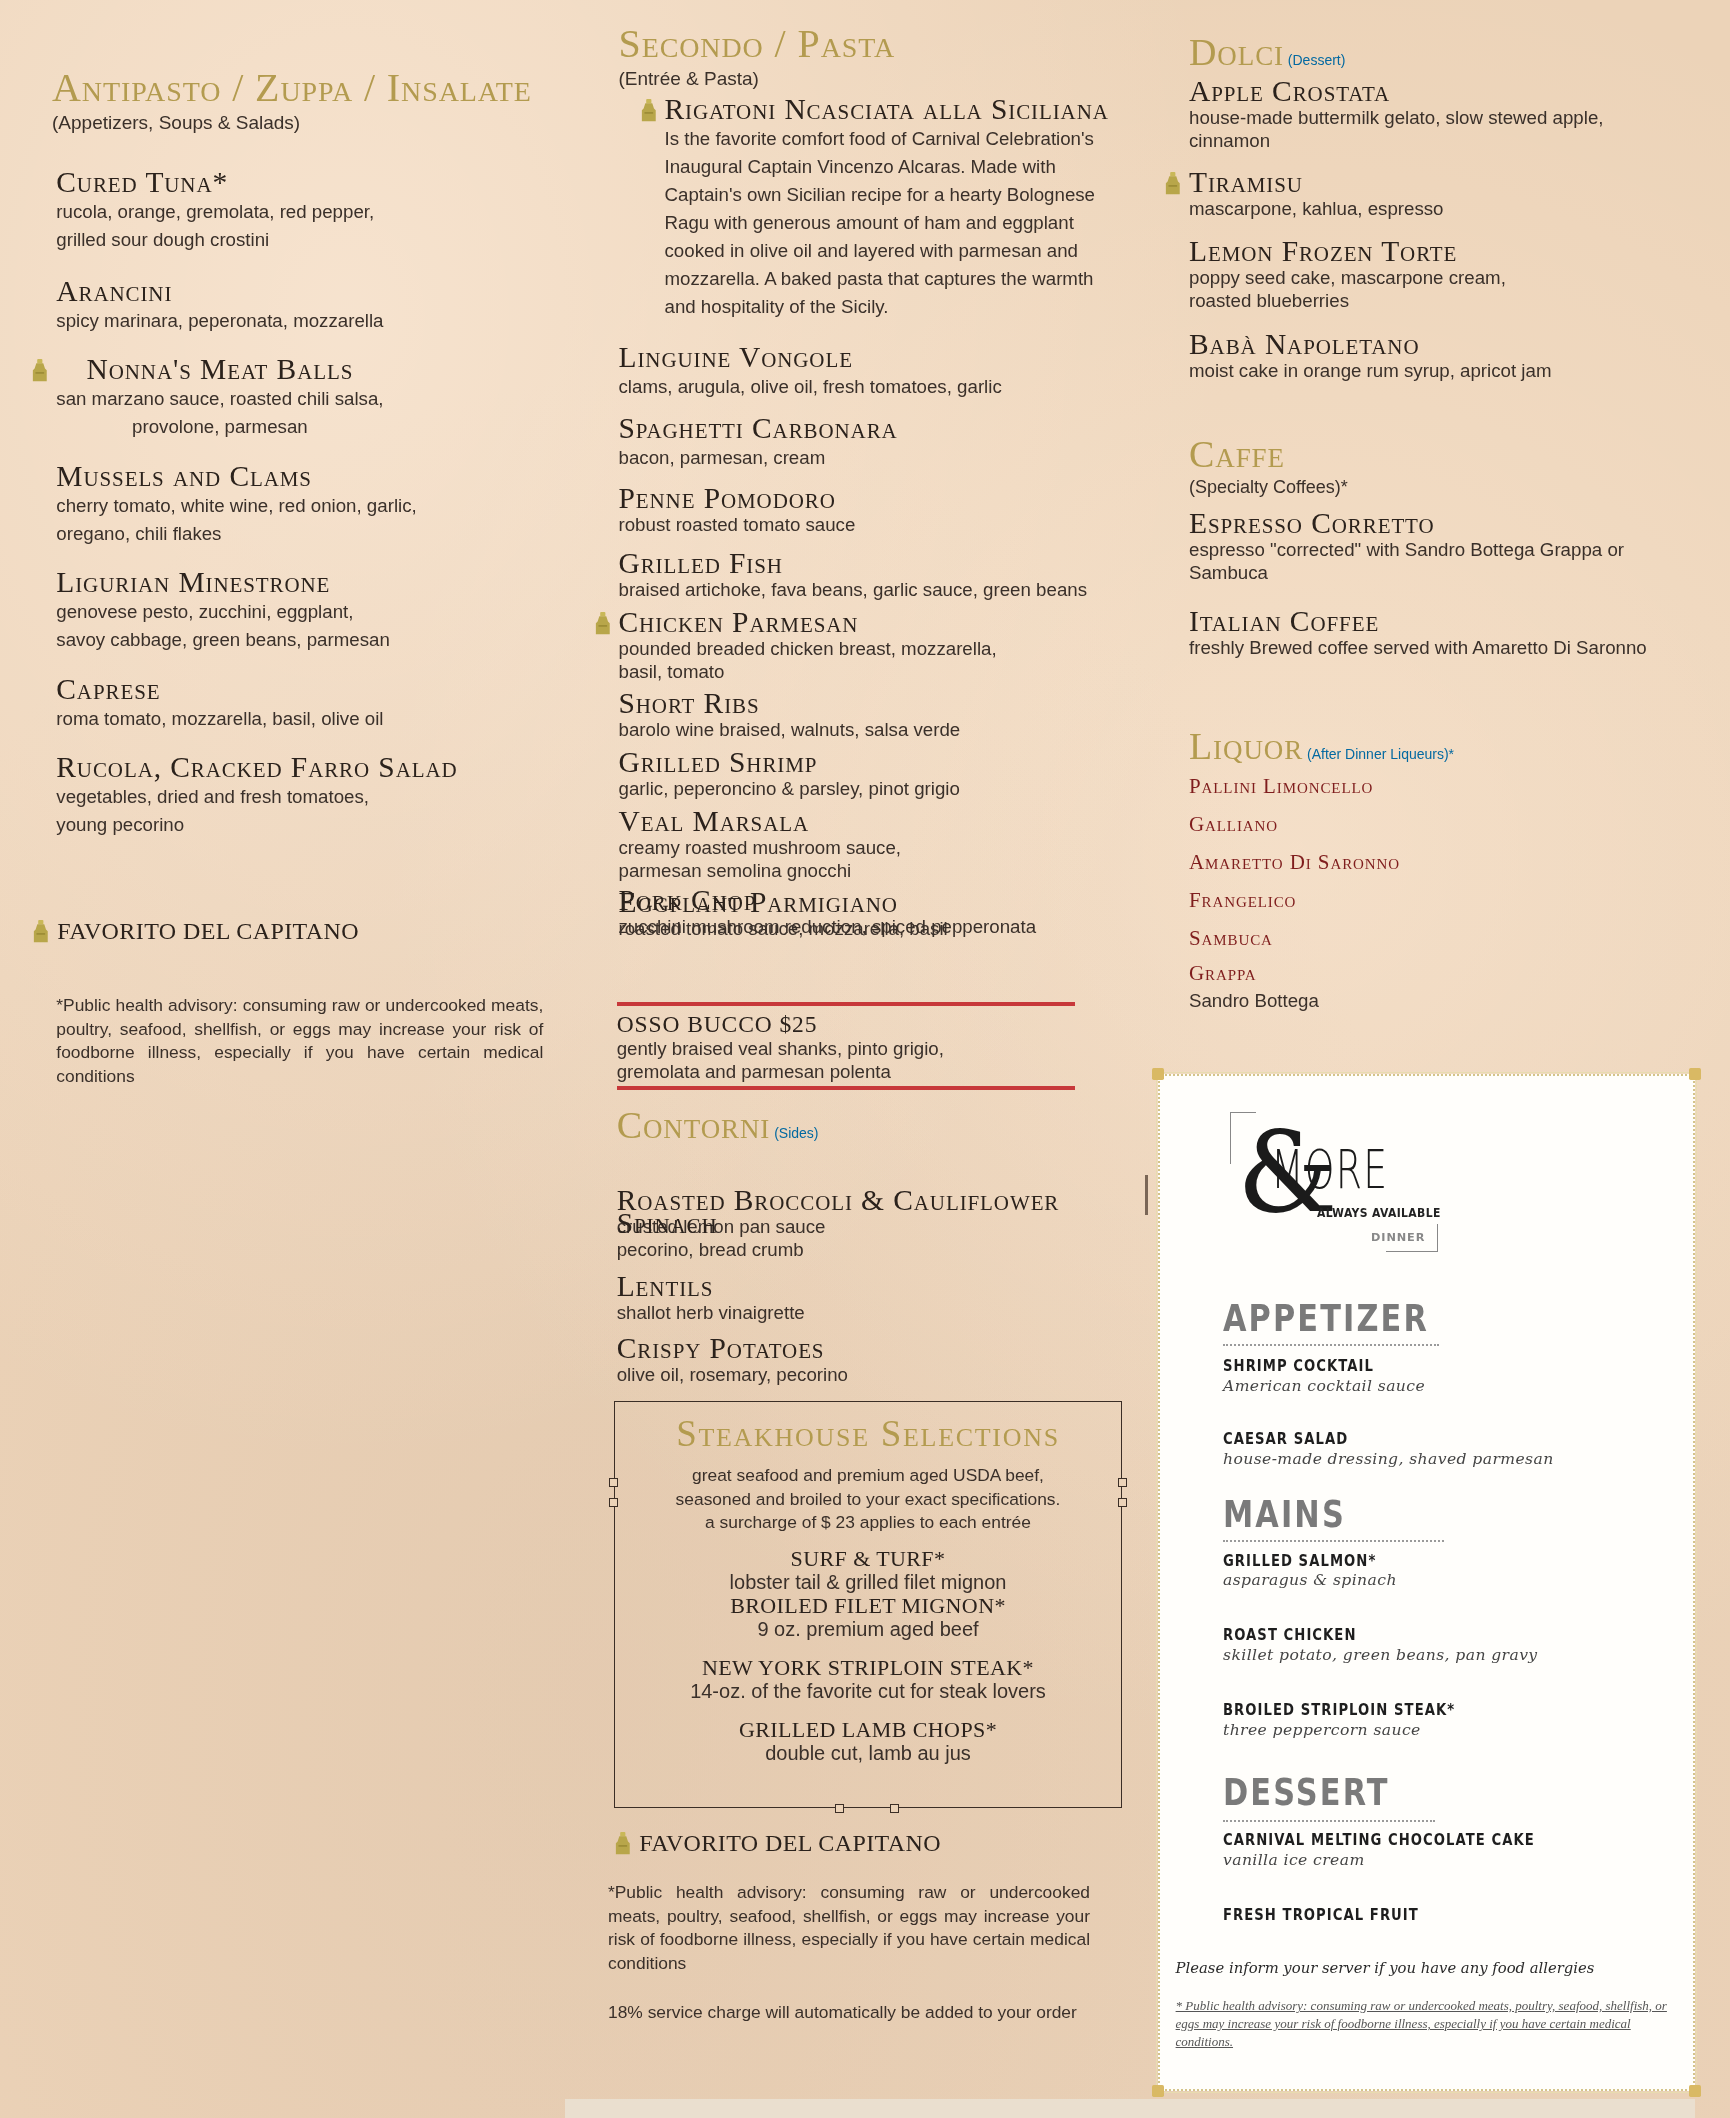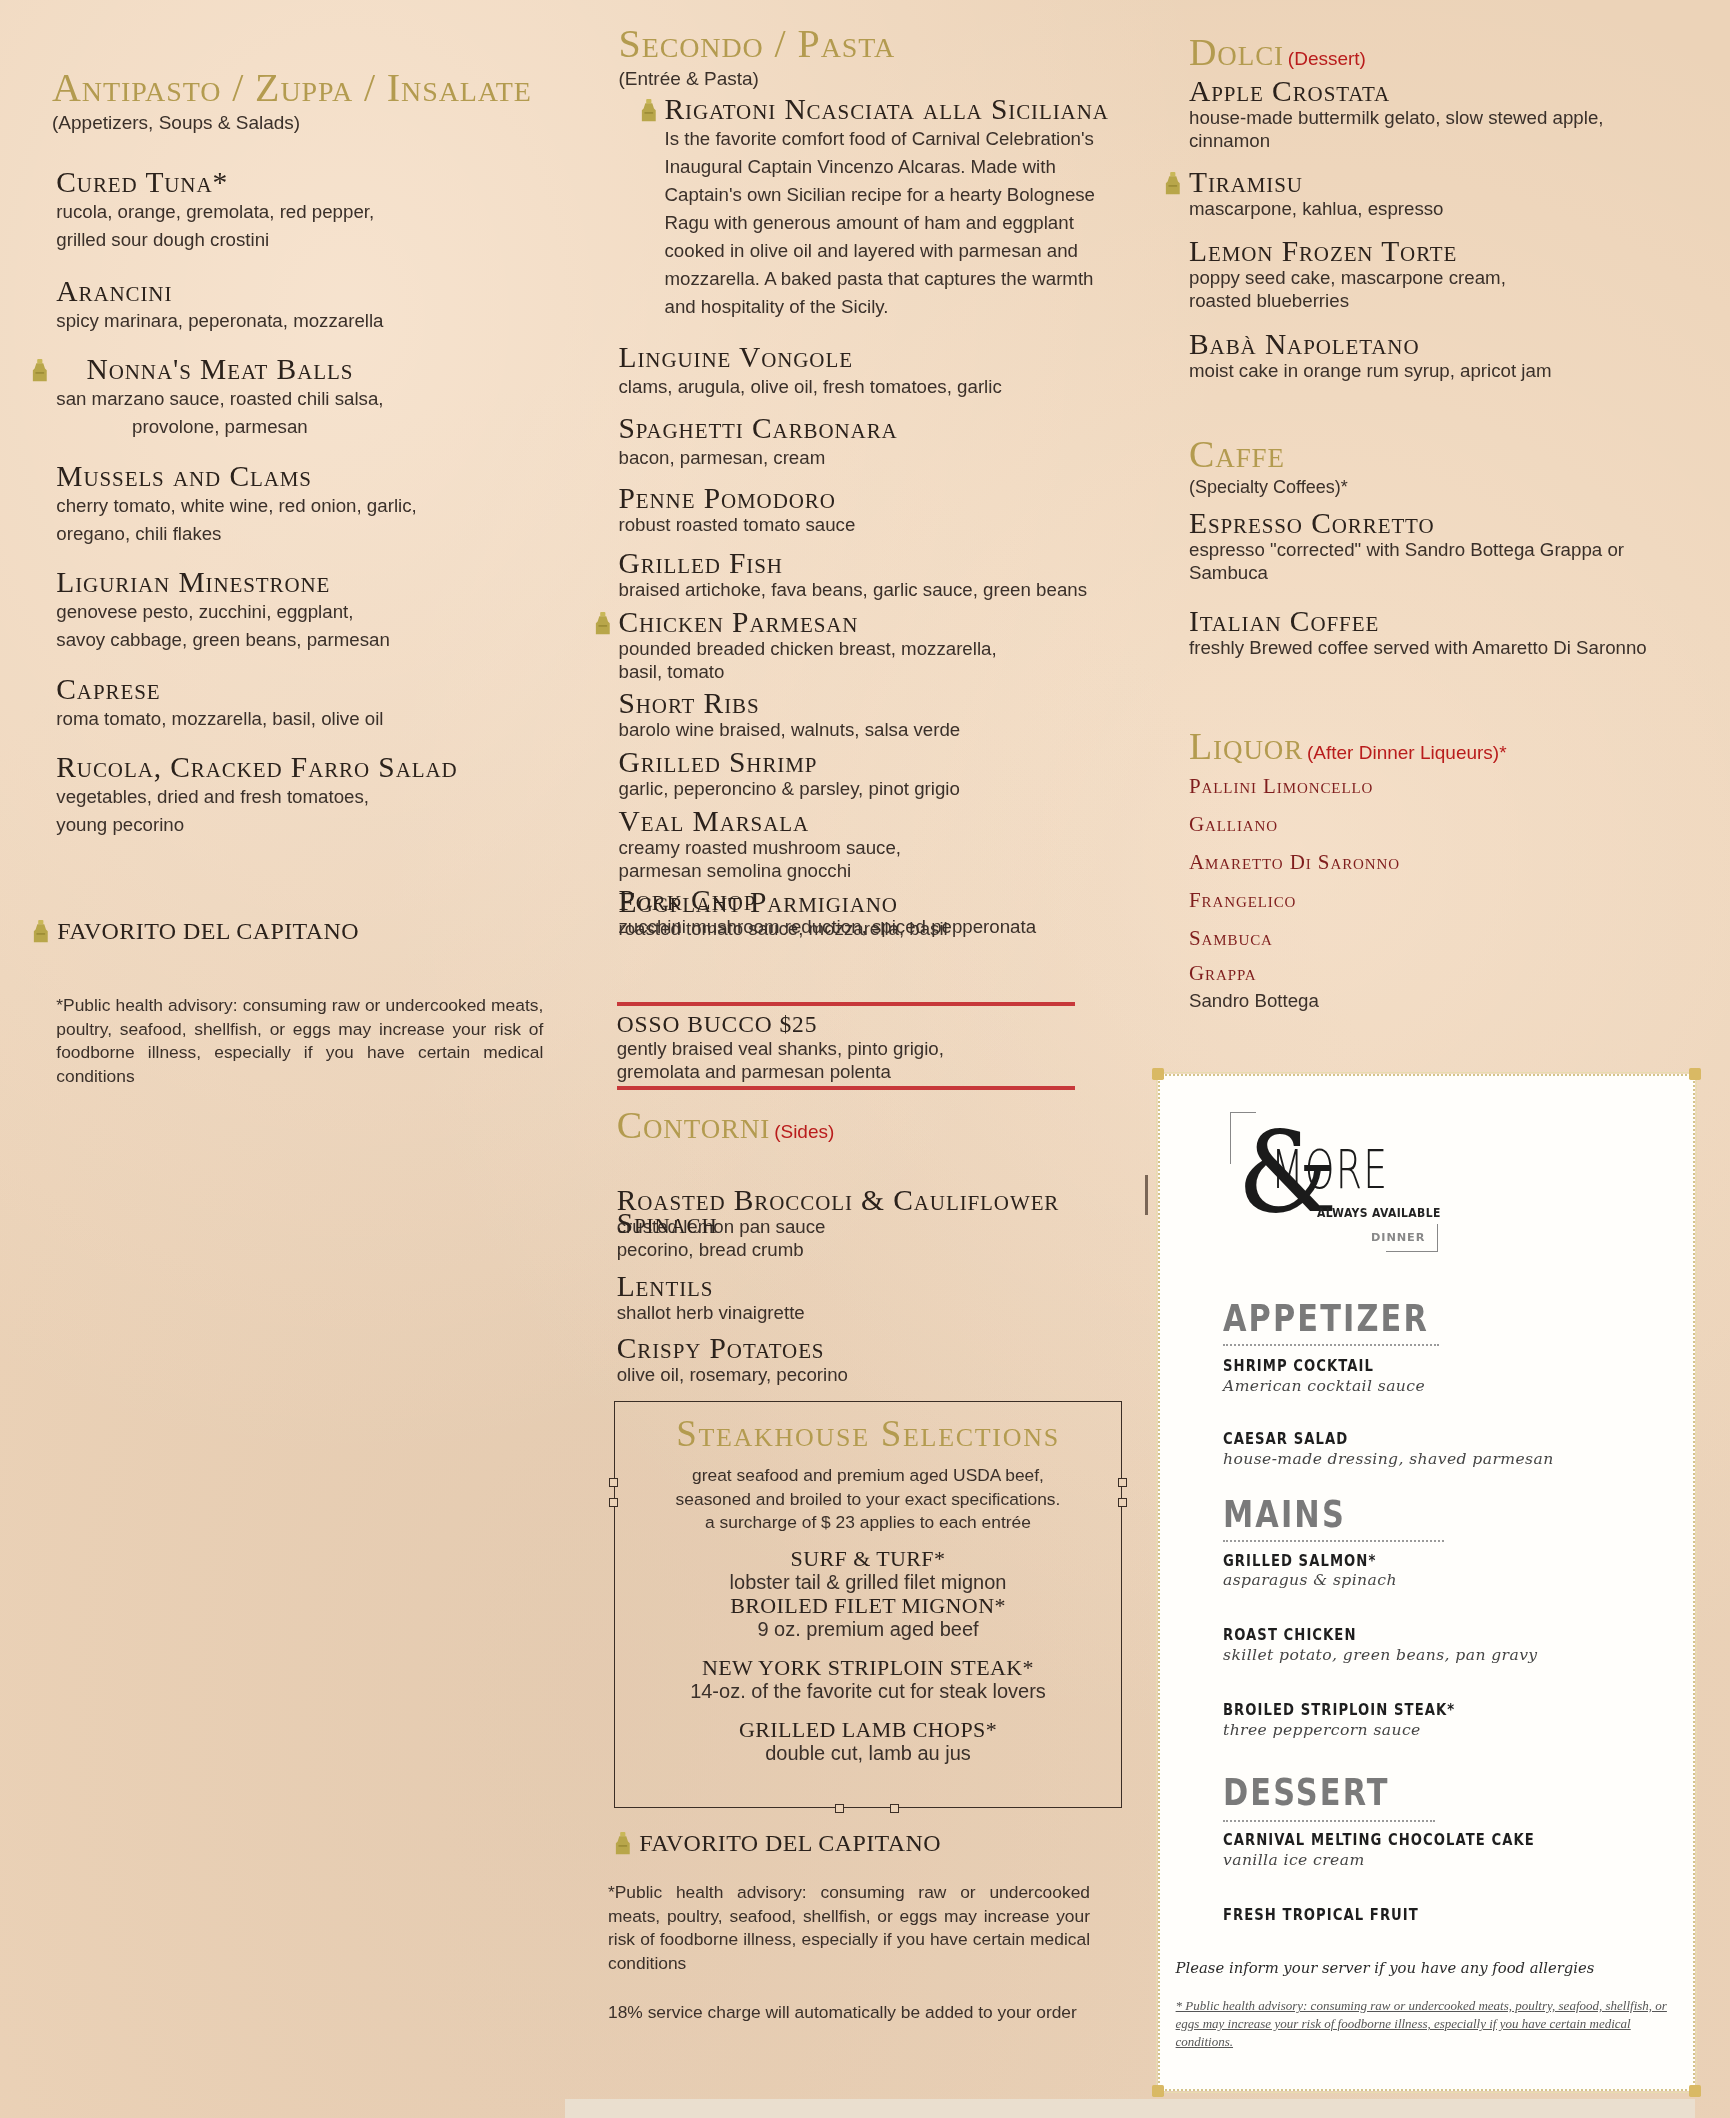--- a/index.html
+++ b/index.html
@@ -24,21 +24,21 @@
   .sec-title {
     font-family: "Liberation Serif", serif;
     font-variant: small-caps;
     color: #b39b4f;
     letter-spacing: 0.9px;
     font-size: 40px;
     line-height: 1;
     white-space: nowrap;
   }
   .sec-sub { font-size: 19px; color: #3a302a; margin-top: 3.5px; }
-  .sec-sub-inline { font-size: 19px; color: #b91c1c; font-variant: normal; letter-spacing: 0; font-family: "Liberation Sans", sans-serif; }
+  .sec-sub-inline { font-size: 14px; color: #0369a1; font-variant: normal; letter-spacing: 0; font-family: "Liberation Sans", sans-serif; }
 
   .item { position: relative; }
   .item-name {
     font-family: "Liberation Serif", serif;
     font-variant: small-caps;
     font-size: 29.5px;
     line-height: 1.05;
     color: #2b221c;
     letter-spacing: 0.9px;
     white-space: nowrap;

